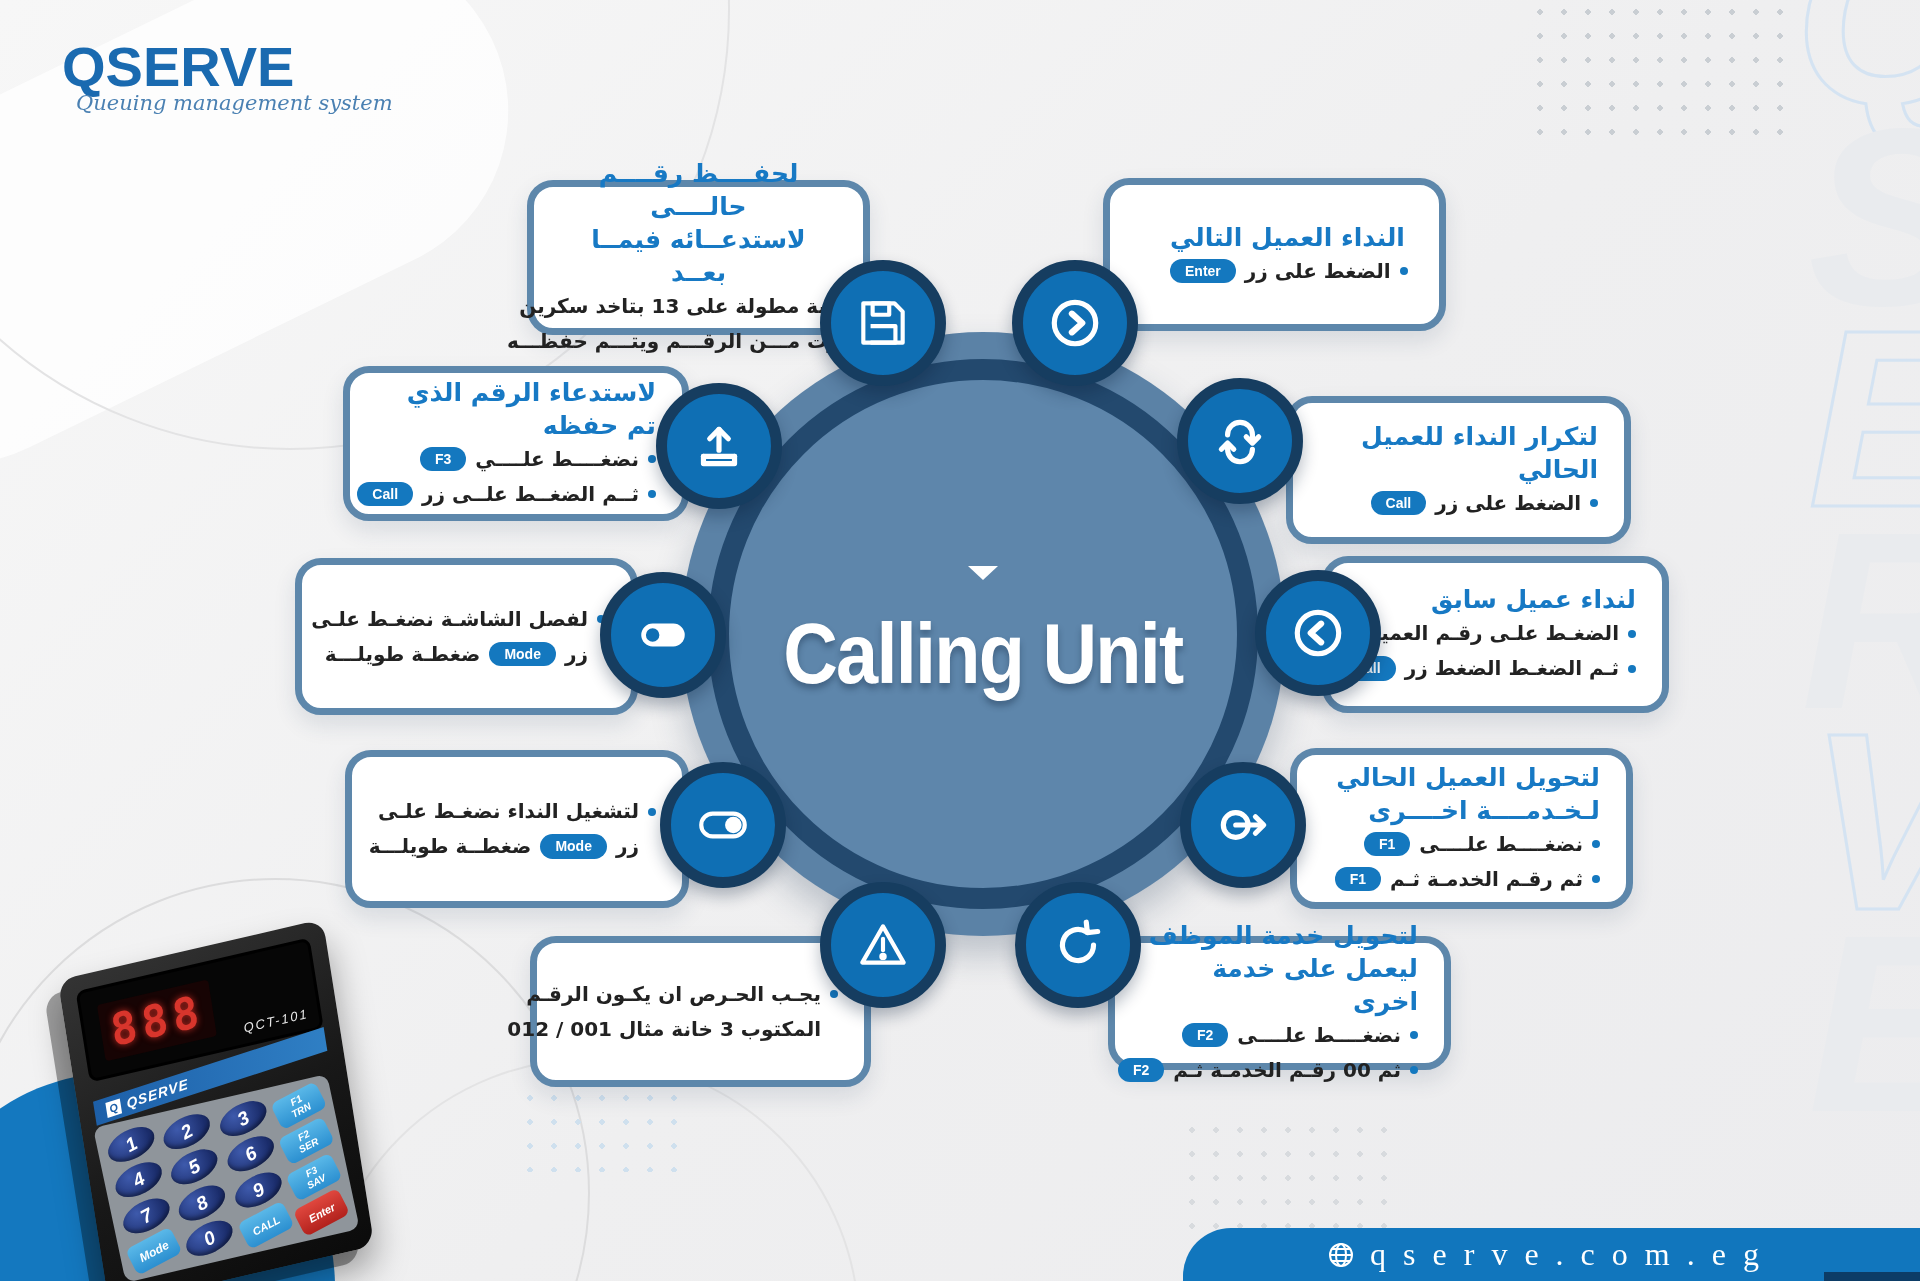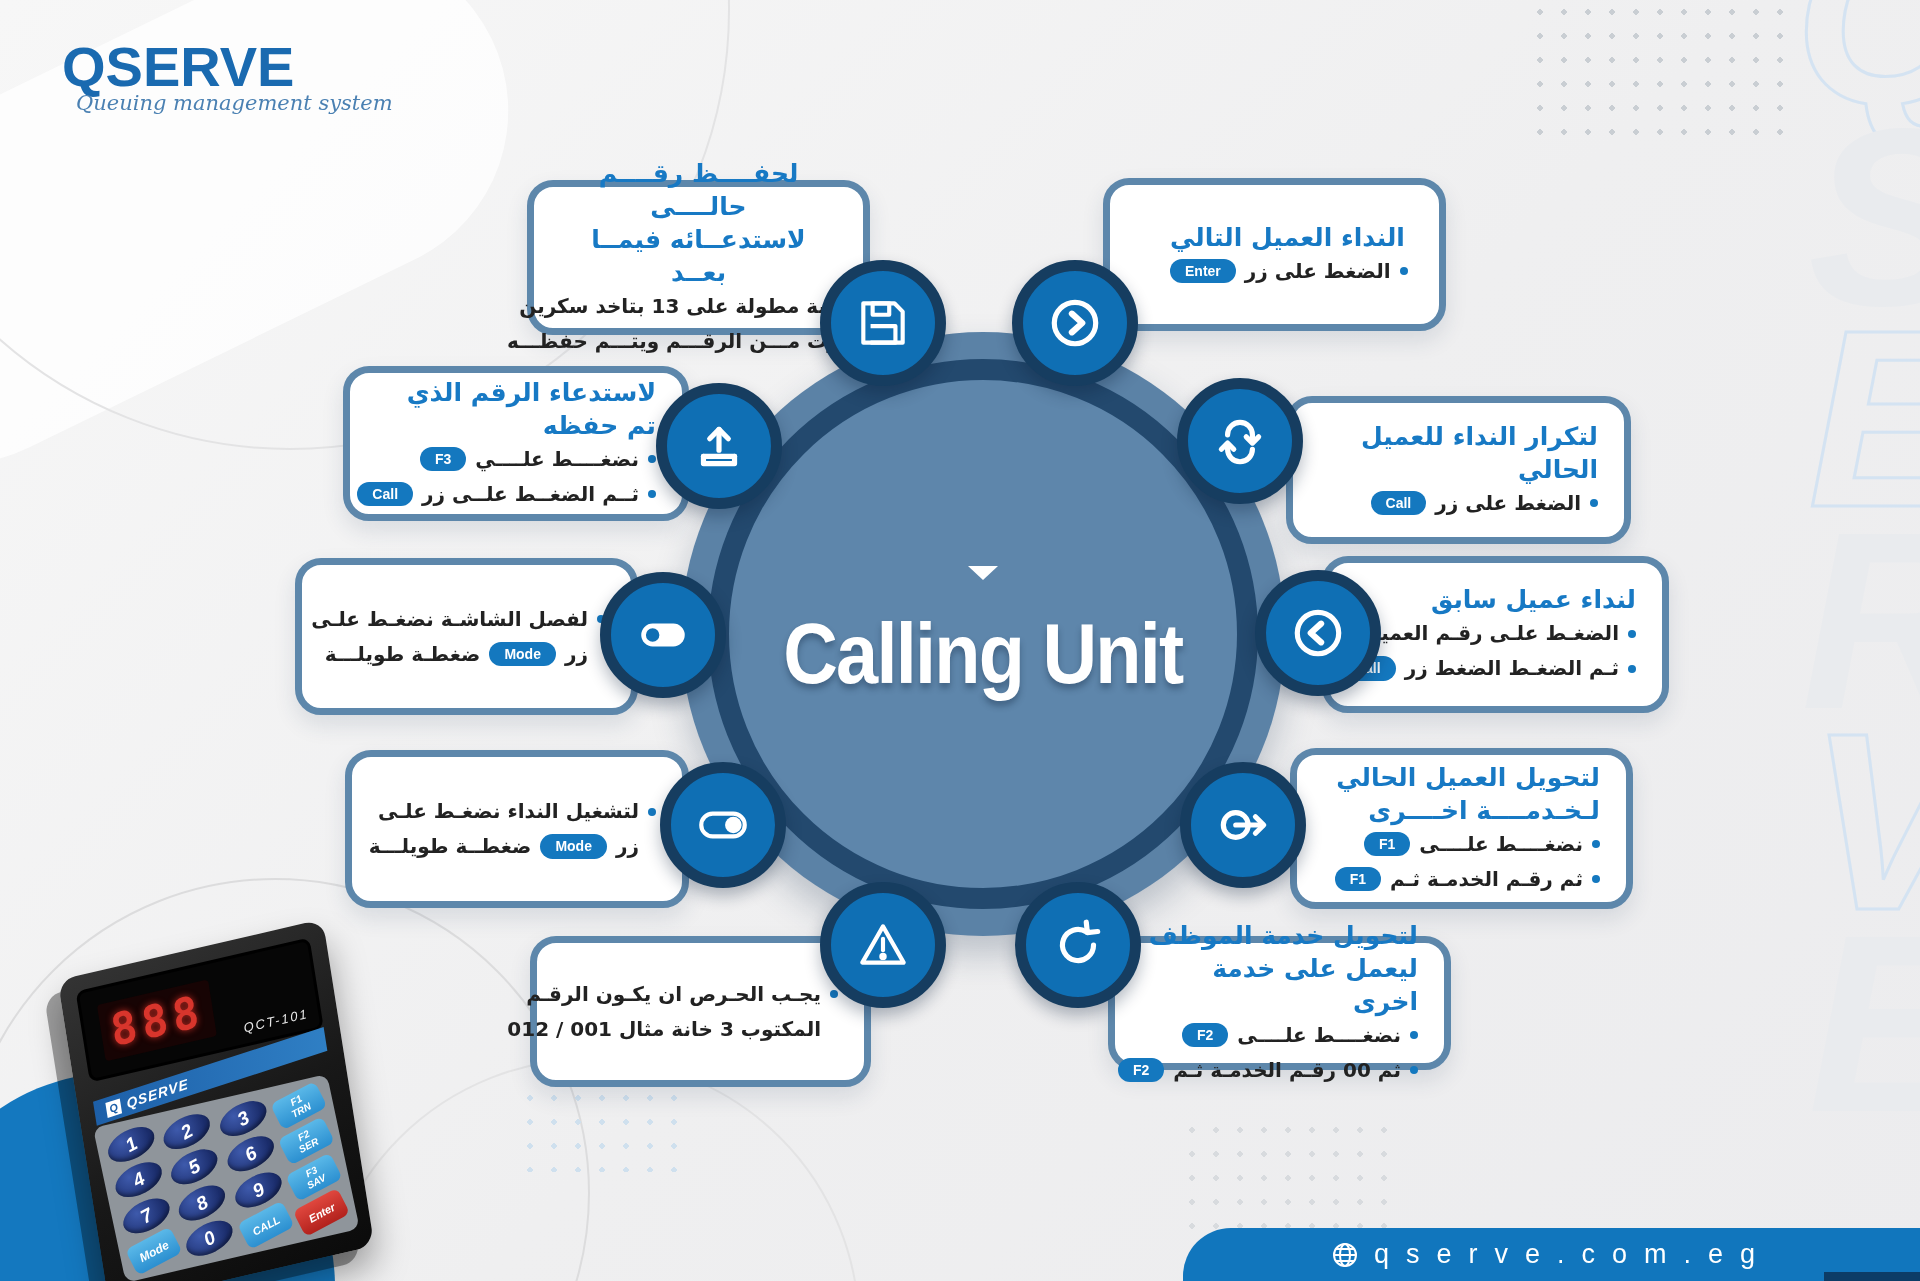--- a/index.html
+++ b/index.html
@@ -119,21 +119,21 @@
              font-size:19px; transform:rotate(-15deg); box-shadow:inset 0 -3px 4px rgba(0,0,0,.4); }
   .key-fn { border-radius:7px; background:linear-gradient(#5ab8e8,#2b8fd0); font-size:10px;
             flex-direction:column; line-height:1.08; transform:rotate(-15deg); }
   .key-call { border-radius:7px; background:linear-gradient(#5ab8e8,#2b8fd0); font-size:11px; transform:rotate(-15deg); }
   .key-mode { border-radius:7px; background:linear-gradient(#5ab8e8,#2b8fd0); font-size:12px; transform:rotate(-15deg); }
   .key-enter { border-radius:7px; background:linear-gradient(#e0473e,#b2211c); font-size:11px; transform:rotate(-15deg); }
 
   
   .footer { position:absolute; right:0; bottom:0; width:737px; height:53px; background:#1176bd;
             border-top-left-radius:48px; display:flex; align-items:center; justify-content:center; gap:15px; z-index:8; }
-  .site { color:#fff; font-family:Liberation Sans, sans-serif; font-size:27px; letter-spacing:17px; }
+  .site { color:#fff; font-family:Liberation Serif, serif; font-size:32px; letter-spacing:17px; }
   .footer-sub { position:absolute; right:0; bottom:0; width:96px; height:9px; background:#0c3c66; z-index:9; }
 </style>
 </head>
 <body>
 
 <div id="stage">
 
   <div class="wm">
     <span class="wm-outline">Q</span>
     <span class="wm-fill">S</span>

